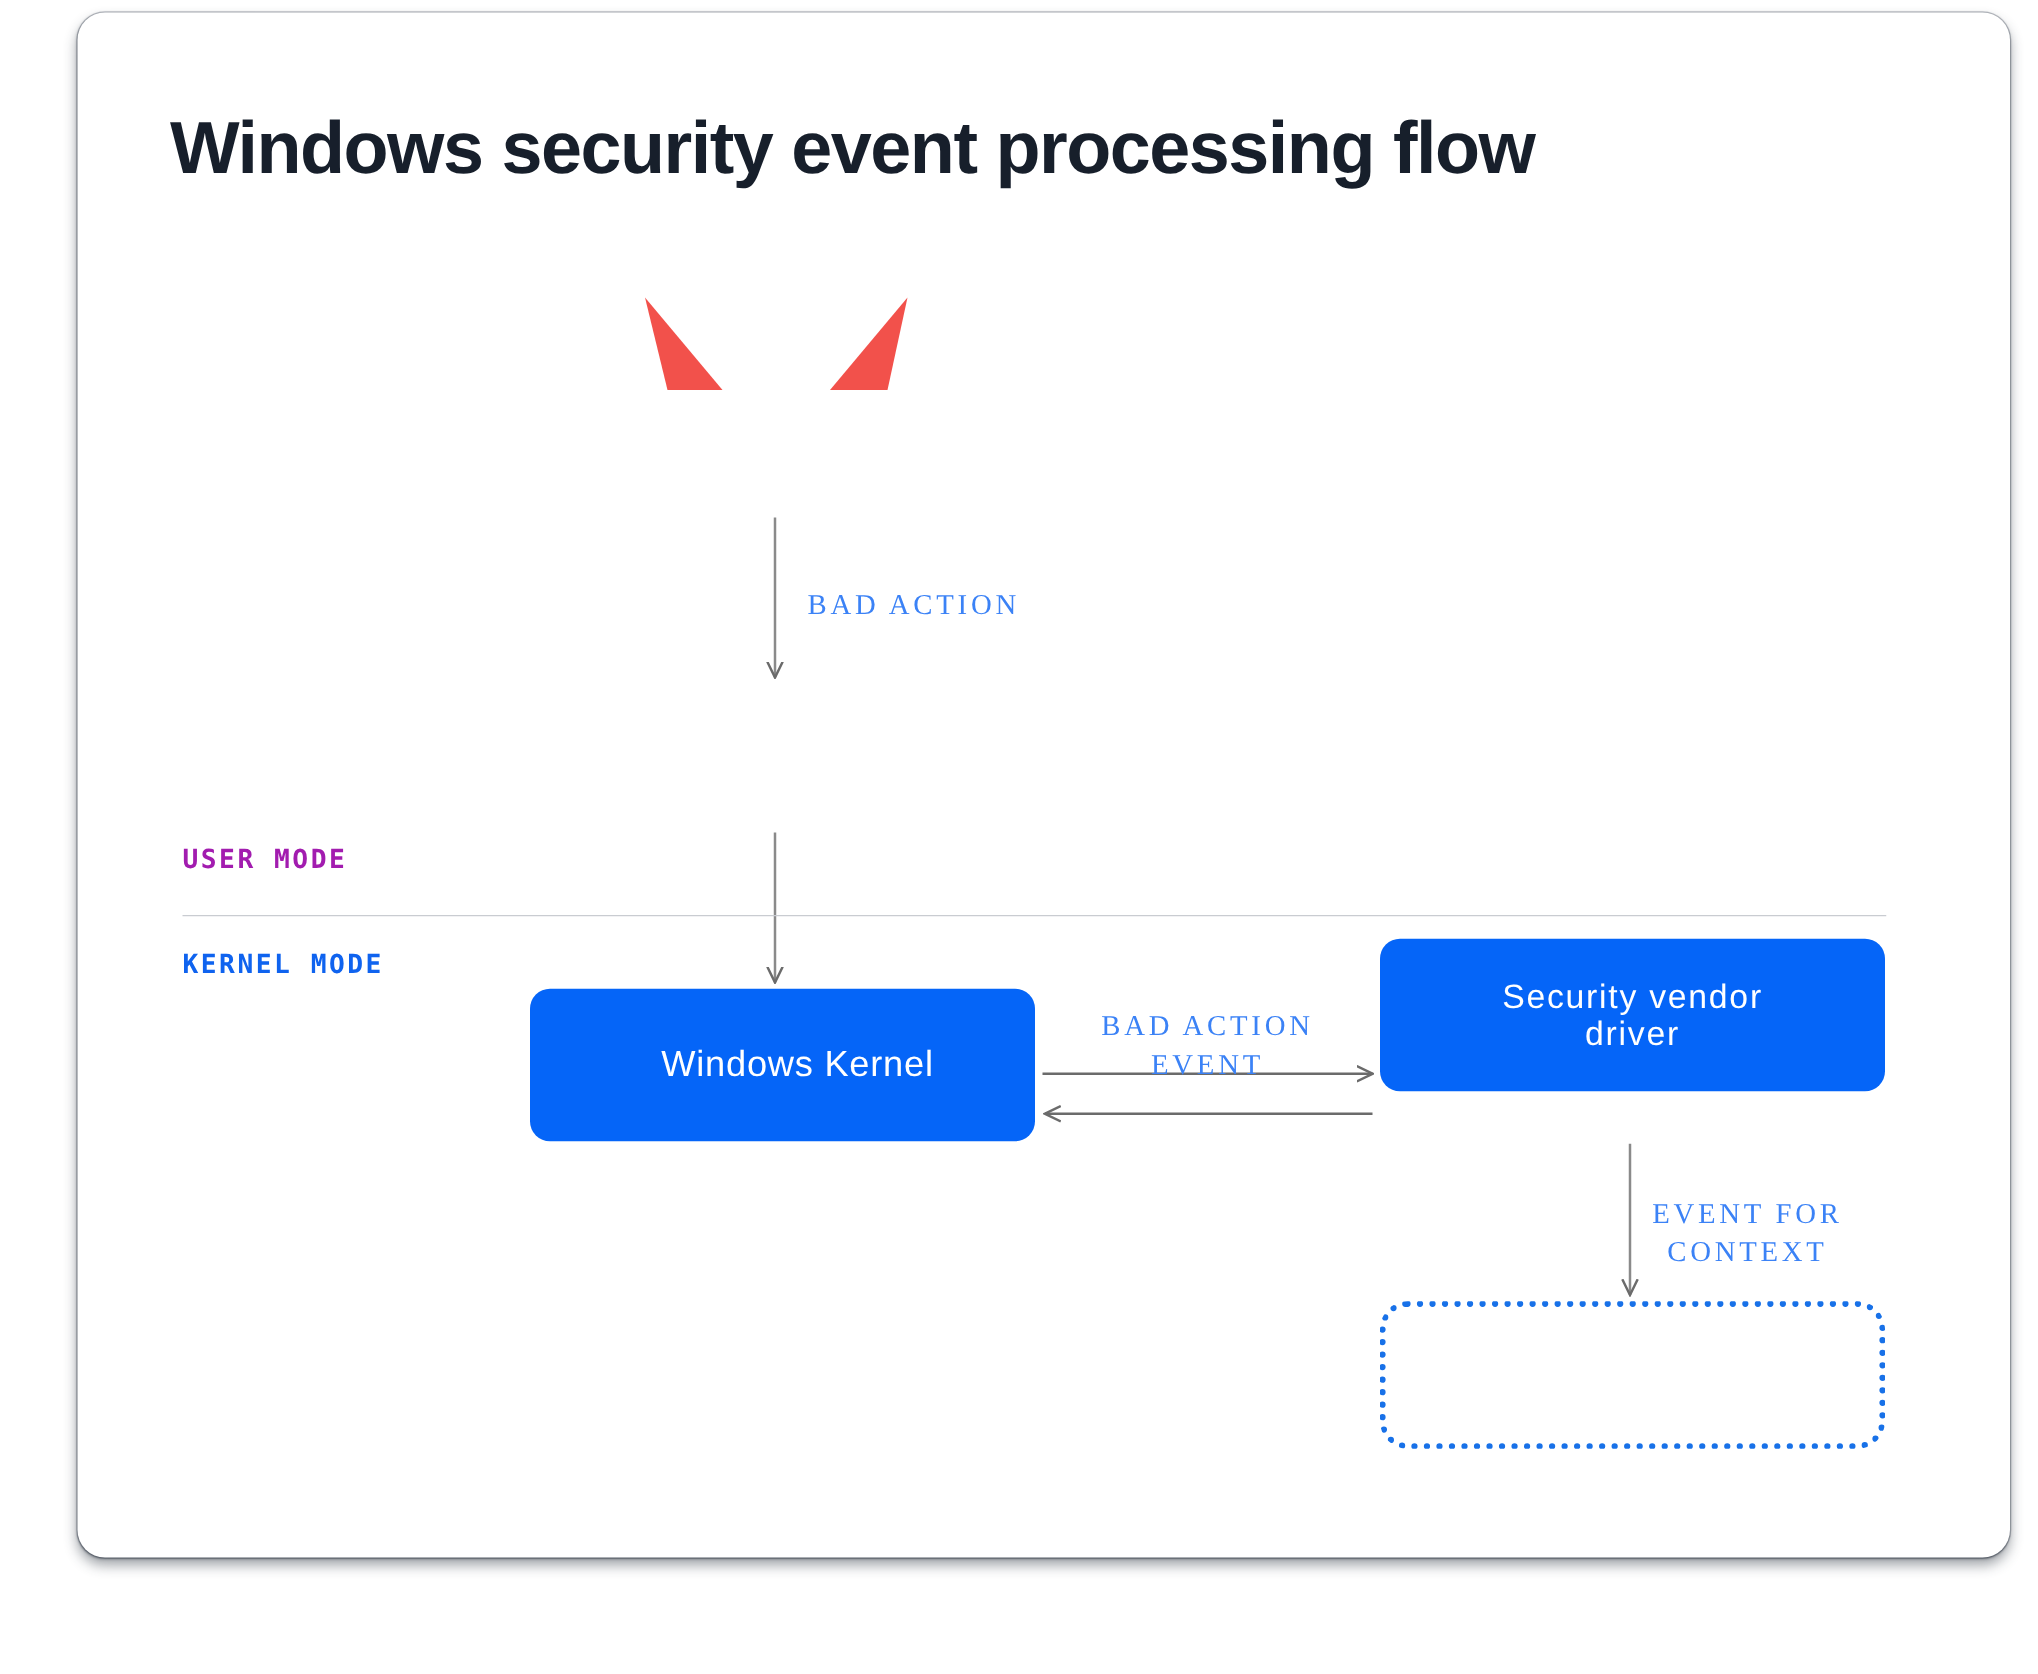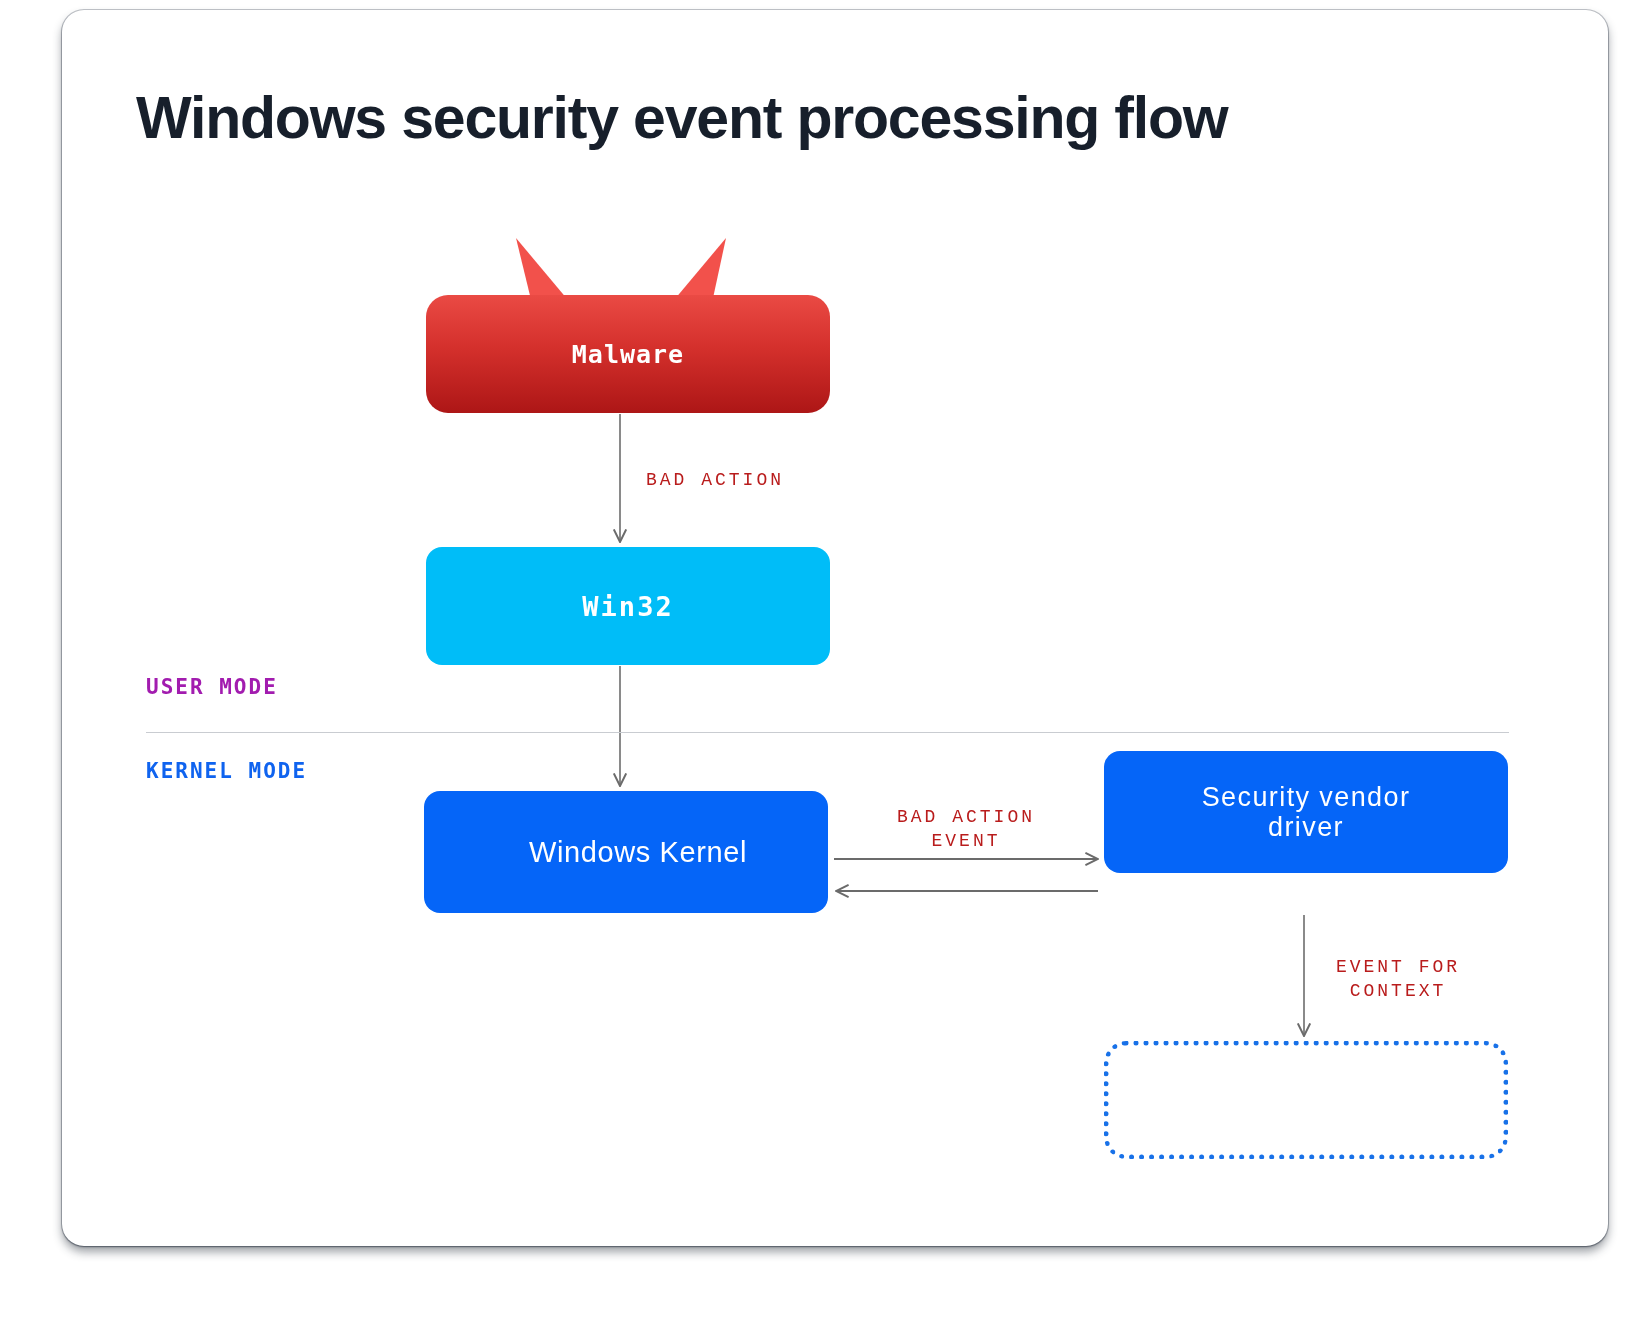--- a/index.html
+++ b/index.html
@@ -144,24 +144,24 @@
     left: 98px;
     top: 732px;
     width: 1363px;
     height: 1px;
     background: #c9ccd1;
   }
 
   
   .edge-label {
     position: absolute;
-    font-family: Liberation Mono, monospace;
-    font-size: 18px;
+    font-family: Liberation Serif, serif;
+    font-size: 23px;
     letter-spacing: 3px;
-    color: #b91c1c;
+    color: #3b82f6;
     white-space: pre-line;
     text-align: center;
     line-height: 1.35;
   }
   .lbl-bad-action   { left: 598px; top: 468px; text-align: left; }
   .lbl-bad-event    { left: 812px; top: 805px; width: 212px; }
   .lbl-block        { left: 812px; top: 910px; width: 212px; }
   .lbl-store        { left: 1270px; top: 955px; width: 160px; }
 
   
@@ -197,27 +197,21 @@
     <line x1="1050" y1="891" x2="788" y2="891" stroke="#6b6b6b" stroke-width="2" marker-end="url(#arrow)"></line>
 
     <line x1="1256" y1="915" x2="1256" y2="1036" stroke="#8a8a8a" stroke-width="2" marker-end="url(#arrow)"></line>
   </svg>
 
   <svg class="horns" viewBox="0 0 404 80" width="404" height="80" preserveAspectRatio="none">
     <polygon points="90,4 152,78 108,78" fill="#f2514b"></polygon>
     <polygon points="300,4 238,78 284,78" fill="#f2514b"></polygon>
   </svg>
 
-  <div class="node node-malware">
-    <span>Malware</span>
-  </div>
-
-  <div class="node node-win32">
-    <span>Win32</span>
-  </div>
+
 
   <div class="node node-kernel">
     <span>Windows Kernel</span>
   </div>
 
   <div class="node node-vendor">
     <span style="white-space:pre-line">Security vendor
 driver</span>
   </div>
 

